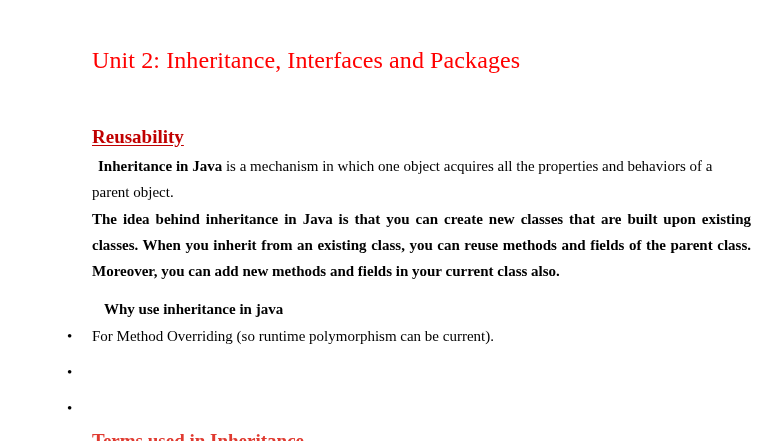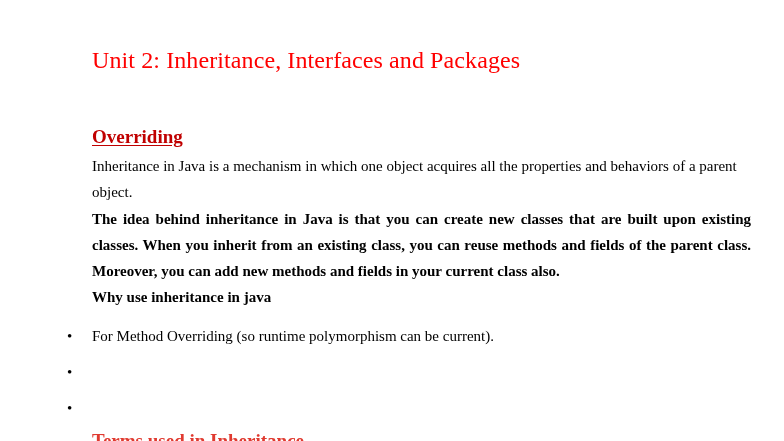--- a/index.html
+++ b/index.html
@@ -66,25 +66,26 @@
   .para {
     margin: 0;
     text-align: left;
   }
   .para.justify {
     text-align: justify;
     text-justify: inter-word;
     font-weight: bold;
   }
   .para b, .lead-bold {
-    font-weight: normal;
+    font-weight: bold;
+    margin-left: 6px;
   }
 
   .subheading {
-    margin: 0;
+    margin: 12px;
     font-size: 15px;
     font-weight: bold;
     line-height: 26.3px;
   }
 
   
   .bullet-list {
     position: absolute;
     left: 0;
     top: 325px;
@@ -124,21 +125,21 @@
     height: 11px;
   }
 </style>
 </head>
 <body>
 
 <div class="page">
 
   <h1 class="doc-title">Unit 2: Inheritance, Interfaces and Packages</h1>
 
-  <h2 class="section-heading">Overriding</h2>
+  <h2 class="section-heading">Reusability</h2>
 
   <div class="body-block">
     <p class="para"><b class="lead-bold">Inheritance in Java</b><span> is a mechanism in which one object acquires all the properties and behaviors of a parent object.</span></p>
 
     <p class="para justify">The idea behind inheritance in Java is that you can create new classes that are built upon existing classes. When you inherit from an existing class, you can reuse methods and fields of the parent class. Moreover, you can add new methods and fields in your current class also.</p>
 
     <p class="subheading">Why use inheritance in java</p>
   </div>
 
   <ul class="bullet-list">

